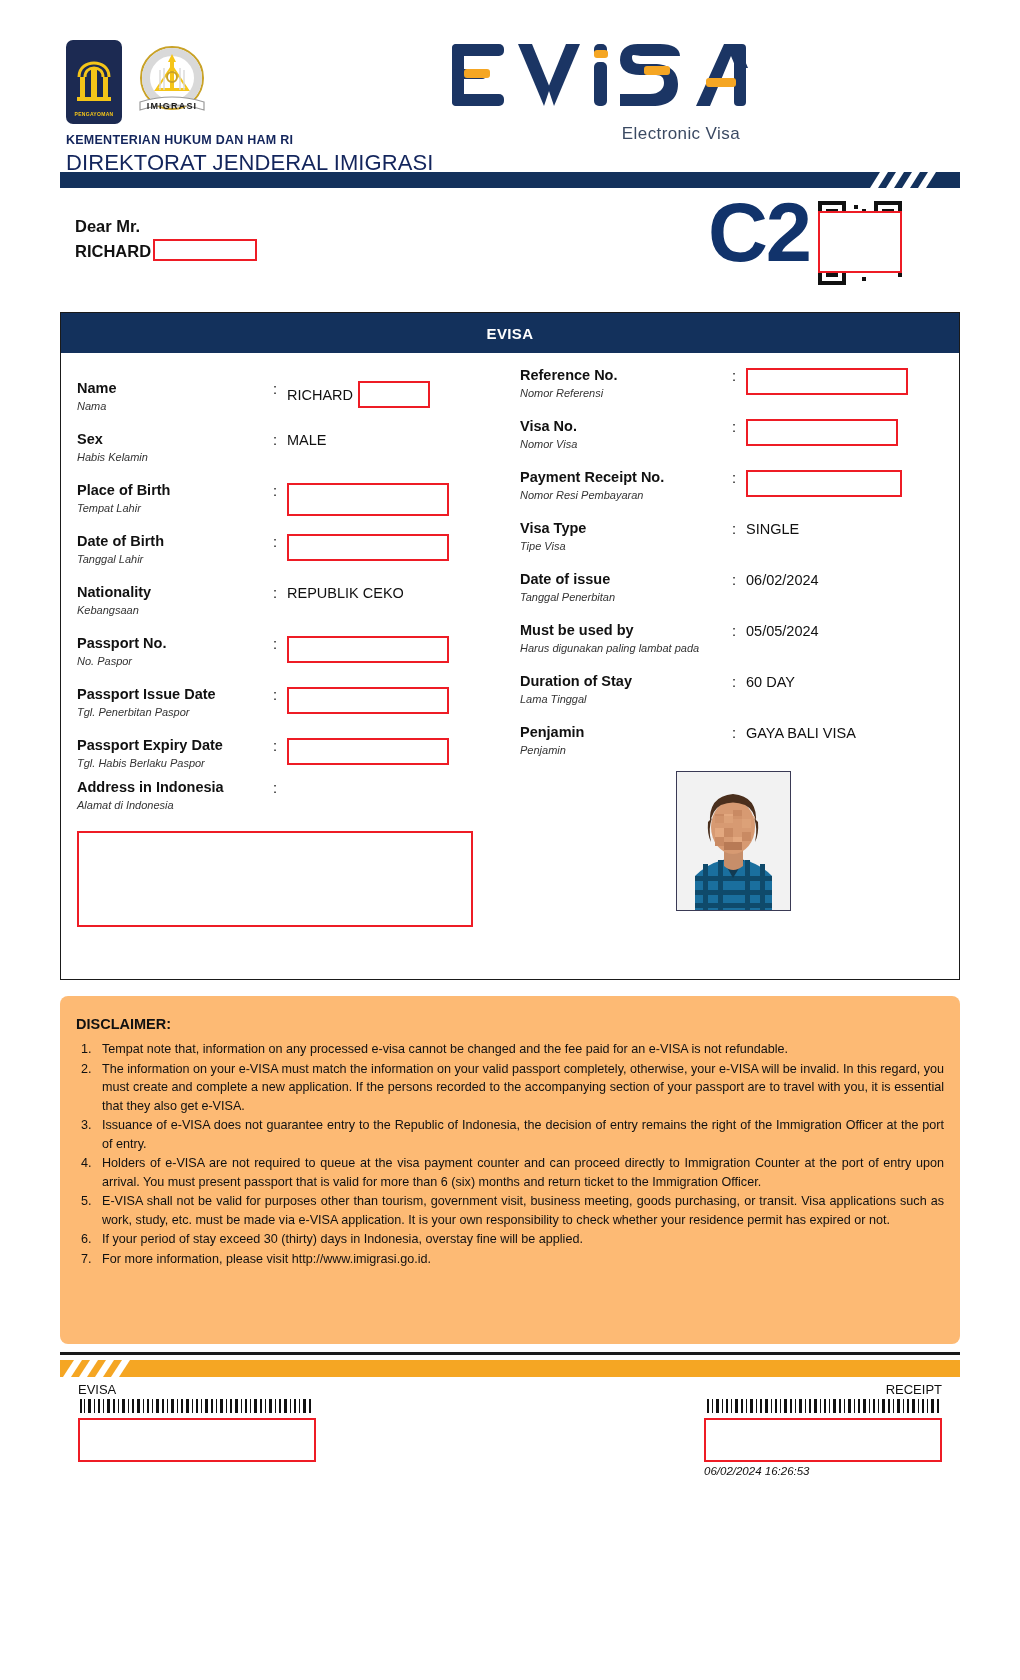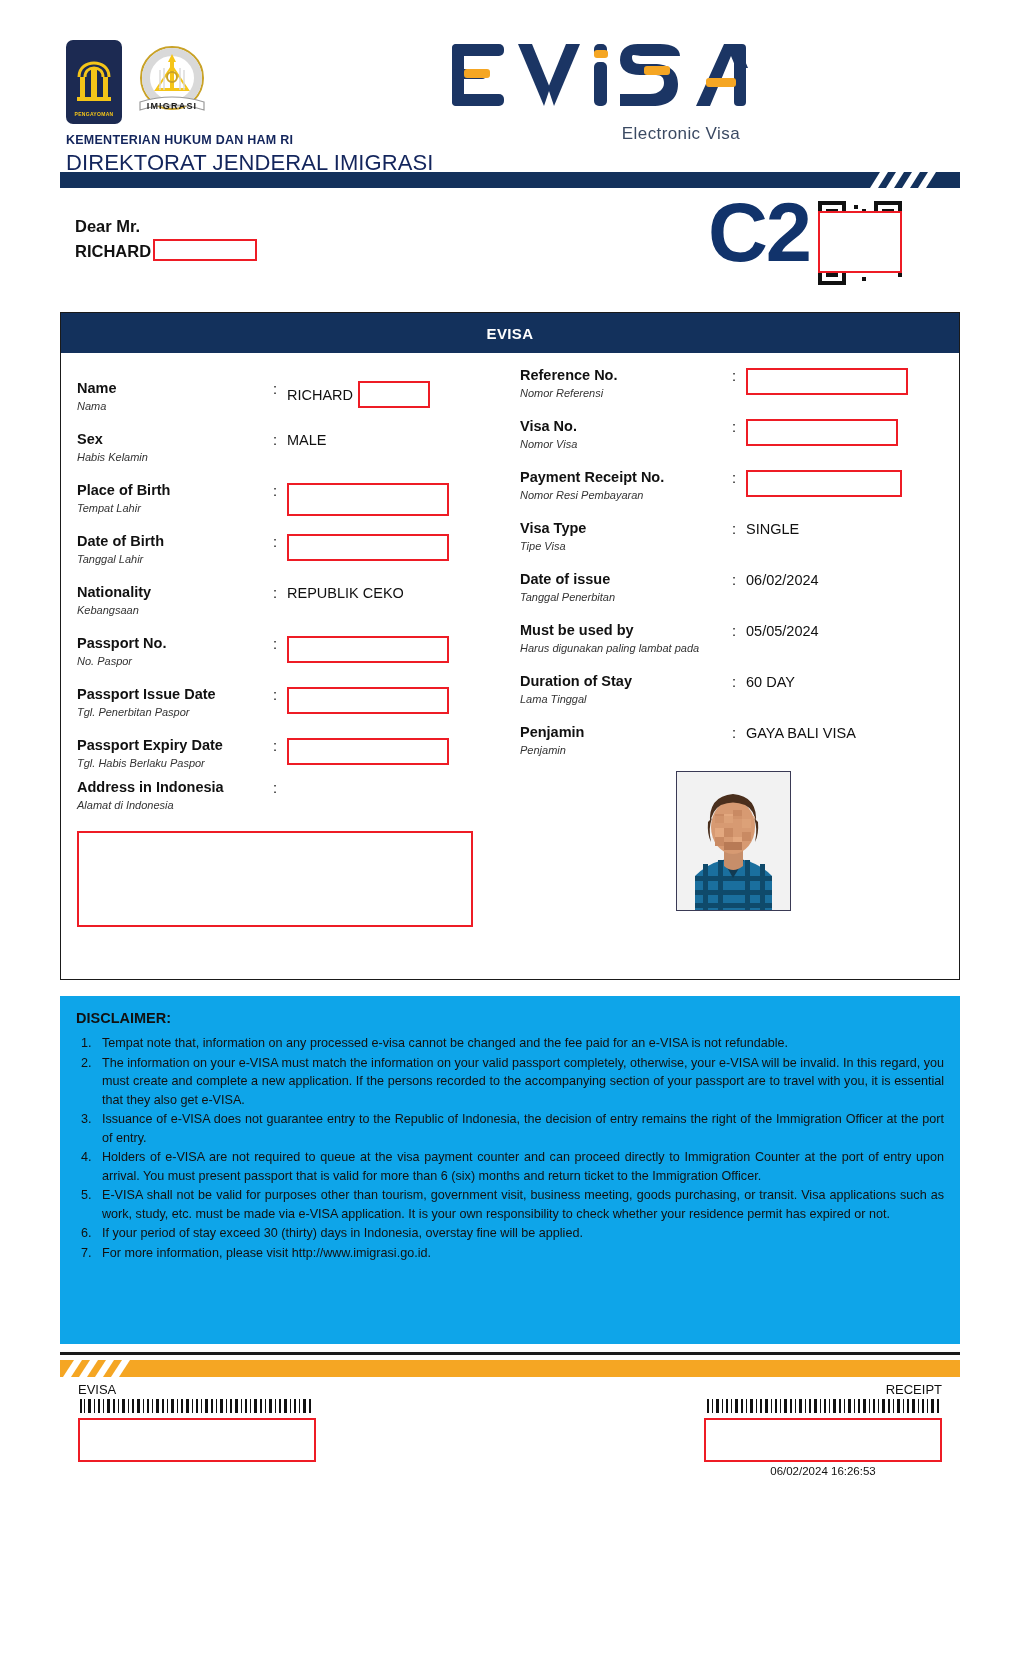--- a/index.html
+++ b/index.html
@@ -113,21 +113,21 @@
 
   .photo {
     position:absolute; right:168px; top:-8px;
     width:115px; height:140px; border:1.5px solid #3a3a55;
     overflow:hidden; background:#fff;
   }
 
   
   .disclaimer {
     position:absolute; left:60px; top:996px; width:900px; height:348px;
-    background:#0ea5e9; padding:14px 16px 0 16px;
+    background:#fdba74; padding:20px 16px 0 16px;border-radius:8px;
   }
   .disc-title { font-size:14.5px; font-weight:bold; color:#111; margin-bottom:8px; }
   .disc-list { margin:0; padding:0; list-style:none; }
   .disc-list li {
     display:flex; font-size:12.6px; line-height:1.47; color:#111;
     margin-bottom:1px; text-align:justify;
   }
   .disc-num { width:26px; flex:none; padding-left:5px; }
   .disc-txt { flex:1; }
 
@@ -141,21 +141,21 @@
   }
   .footer-bar .slashes { position:absolute; left:0; top:0; width:120px; height:17px; }
 
   .barcodes { position:absolute; left:60px; top:1382px; width:900px; }
   .bc-labels { display:flex; justify-content:space-between; padding:0 18px; }
   .bc-label { font-size:13px; color:#111; }
   .bc-row { display:flex; justify-content:space-between; padding:2px 18px 0 18px; }
   .bc-block { width:238px; }
   .bc-strip { width:238px; height:14px; }
   .bc-redact { width:238px; height:44px; border:2px solid #ee1c25; background:#fff; margin-top:1px; }
-  .timestamp { text-align:center; font-size:11.5px; color:#111; padding:3px 18px 0 0; }
+  .timestamp { text-align:left; font-size:11.5px; color:#111; padding:3px 18px 0 0;font-style:italic; }
 </style>
 </head>
 <body>
 
 <div class="header">
 
   <div class="logos">
     <div class="logo-kemen">
       <svg class="pillars" viewBox="0 0 42 56" xmlns="http://www.w3.org/2000/svg">
         <g fill="none" stroke="#f5c518" stroke-width="3">

